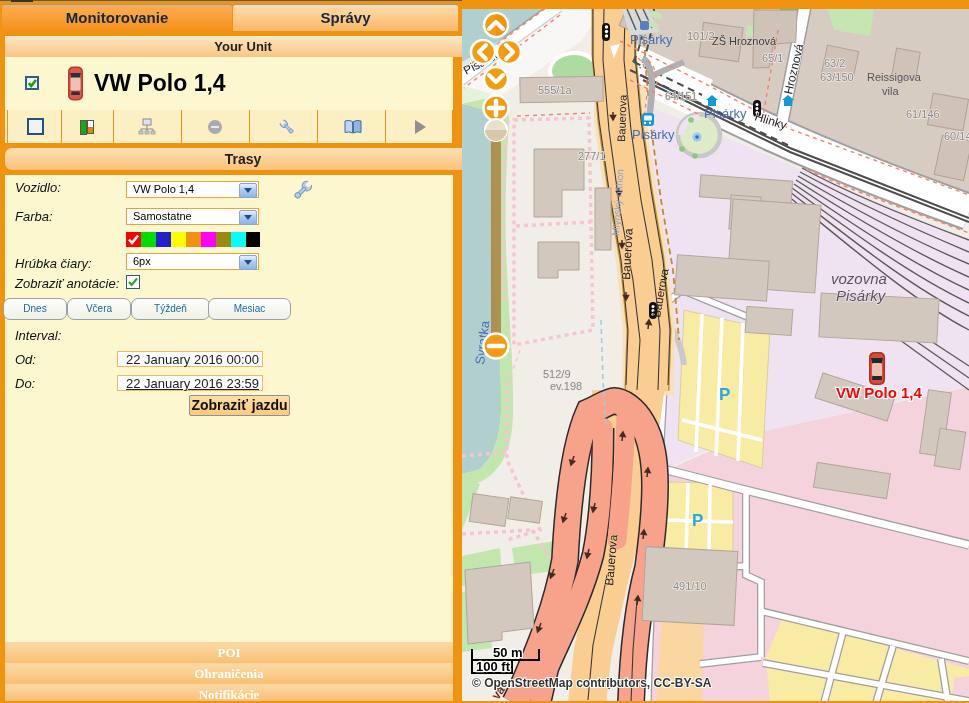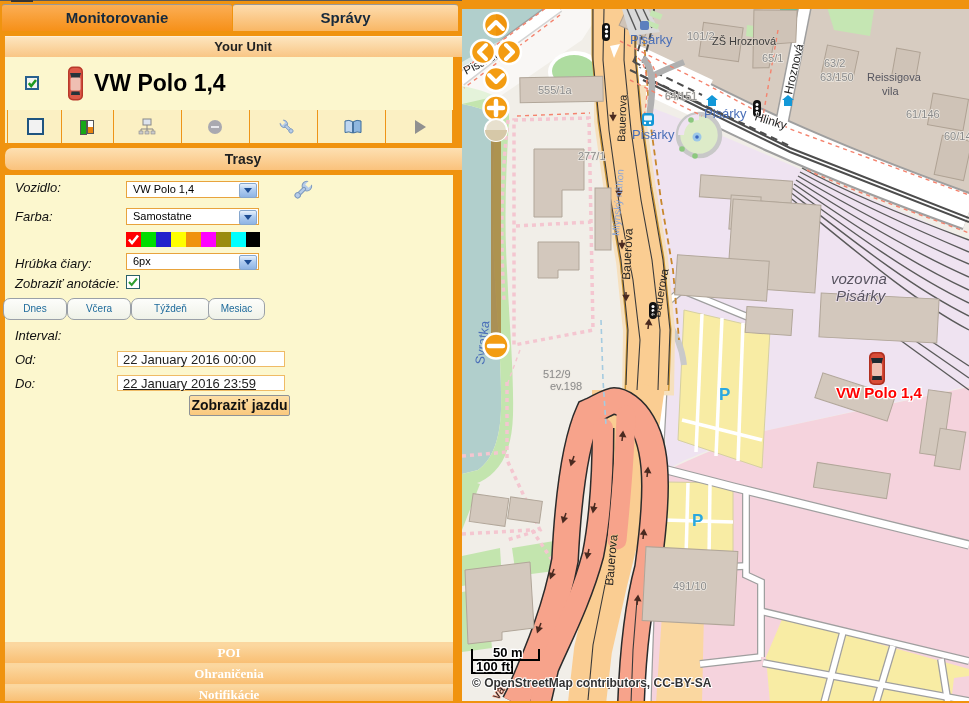--- a/index.html
+++ b/index.html
@@ -14,21 +14,21 @@
 #yourunit{top:36px;height:20px;line-height:20px;background:linear-gradient(#FDE5BE,#F9C685);border-top:1px solid #FEEFD6;}
 #unitrow{top:57px;left:5px;width:448px;height:53px;background:#FCF7CE;}
 #iconrow{top:110px;left:5px;width:448px;height:33px;background:#FBF0C3;}
 .cell{position:absolute;top:0;height:33px;border-left:1px solid #EE9418;box-sizing:border-box;}
 #trasy{top:148px;height:22px;line-height:22px;background:linear-gradient(#FDE0B2,#FAC27C);font-size:14px;border-radius:7px;}
 #form{top:175px;left:5px;width:448px;height:467px;background:#FCF7CE;}
 .lbl{position:absolute;left:10px;font-size:13px;color:#111;font-style:italic;}
 .sel{position:absolute;left:121px;width:133px;height:17px;background:#fff;border:1px solid #E8A33D;box-sizing:border-box;font-size:11px;color:#000;padding:1px 0 0 6px;}
 .selarrow{position:absolute;right:1px;top:1px;width:16px;height:13px;background:linear-gradient(#E8F1FC,#AFCCF0 45%,#8FB4E4);border:1px solid #86A7CE;border-radius:2px;}
 .selarrow:after{content:"";position:absolute;left:4px;top:4px;border-left:4px solid transparent;border-right:4px solid transparent;border-top:5px solid #1D4D94;}
-.inp{position:absolute;left:112px;width:168px;height:16px;background:#fff;border:1px solid #EFBB66;box-sizing:border-box;font-size:13px;color:#222;padding:0 0 0 5px;}
+.inp{position:absolute;left:112px;width:146px;height:16px;background:#fff;border:1px solid #EFBB66;box-sizing:border-box;font-size:13px;color:#222;padding:0 0 0 5px;text-align:center;}
 .daybtn{position:absolute;top:123px;height:22px;background:linear-gradient(#FDFDFB,#EFF2E8);border:1px solid #9AA0A8;border-radius:7px;box-sizing:border-box;font-size:10px;color:#1D6A9B;text-align:center;line-height:20px;}
 .botbar{left:5px;width:448px;height:21px;background:linear-gradient(#FBD79F 15%,#F9BF74);color:#fff;font-weight:bold;font-size:13px;text-align:center;line-height:21px;font-family:Liberation Serif, serif;}
 </style>
 </head>
 <body>
 <div class="abs" style="left:0;top:0;width:462px;height:1px;background:#5a5a5a;"></div>
 <div class="abs" style="left:11px;top:0;width:22px;height:2px;background:#333;"></div>
 <div class="abs tab" id="tab1">Monitorovanie</div>
 <div class="abs tab" id="tab2">Správy</div>
 <div class="abs hdr" id="yourunit">Your Unit</div>
@@ -118,21 +118,21 @@
   <div class="sel" style="top:78px;">6px<span class="selarrow"></span></div>
   <div class="lbl" style="top:101px;">Zobraziť anotácie:</div>
   <div class="abs" style="left:121px;top:100px;width:12px;height:12px;background:#fff;border:1px solid #2A6168;">
     <svg width="12" height="12" viewBox="0 0 12 12">
         <path d="M2 6 L4.7 9 L10 2.5" stroke="#2E9E2E" stroke-width="2" fill="none"></path>
       </svg>
   </div>
   <div class="daybtn" style="left:-2px;width:64px;">Dnes</div>
   <div class="daybtn" style="left:62px;width:64px;">Včera</div>
   <div class="daybtn" style="left:126px;width:79px;">Týždeň</div>
-  <div class="daybtn" style="left:203px;width:57px;">Mesiac</div>
+  <div class="daybtn" style="left:203px;width:83px;">Mesiac</div>
   <div class="lbl" style="top:153px;">Interval:</div>
   <div class="lbl" style="top:177px;">Od:</div>
   <div class="inp" style="top:176px;">22 January 2016 00:00</div>
   <div class="lbl" style="top:201px;">Do:</div>
   <div class="inp" style="top:200px;text-decoration:underline;">22 January 2016 23:59</div>
   <div class="abs" style="left:184px;top:220px;width:99px;height:19px;background:linear-gradient(#FDDFA6,#FAC97E);border:1px solid #8E9296;border-radius:2px;font-size:14px;font-weight:bold;color:#111;text-align:center;line-height:18px;">Zobraziť jazdu</div>
 </div>
 <div class="abs botbar" style="top:642px;">POI</div>
 <div class="abs botbar" style="top:663px;">Ohraničenia</div>
 <div class="abs botbar" style="top:684px;height:17px;">Notifikácie</div>

